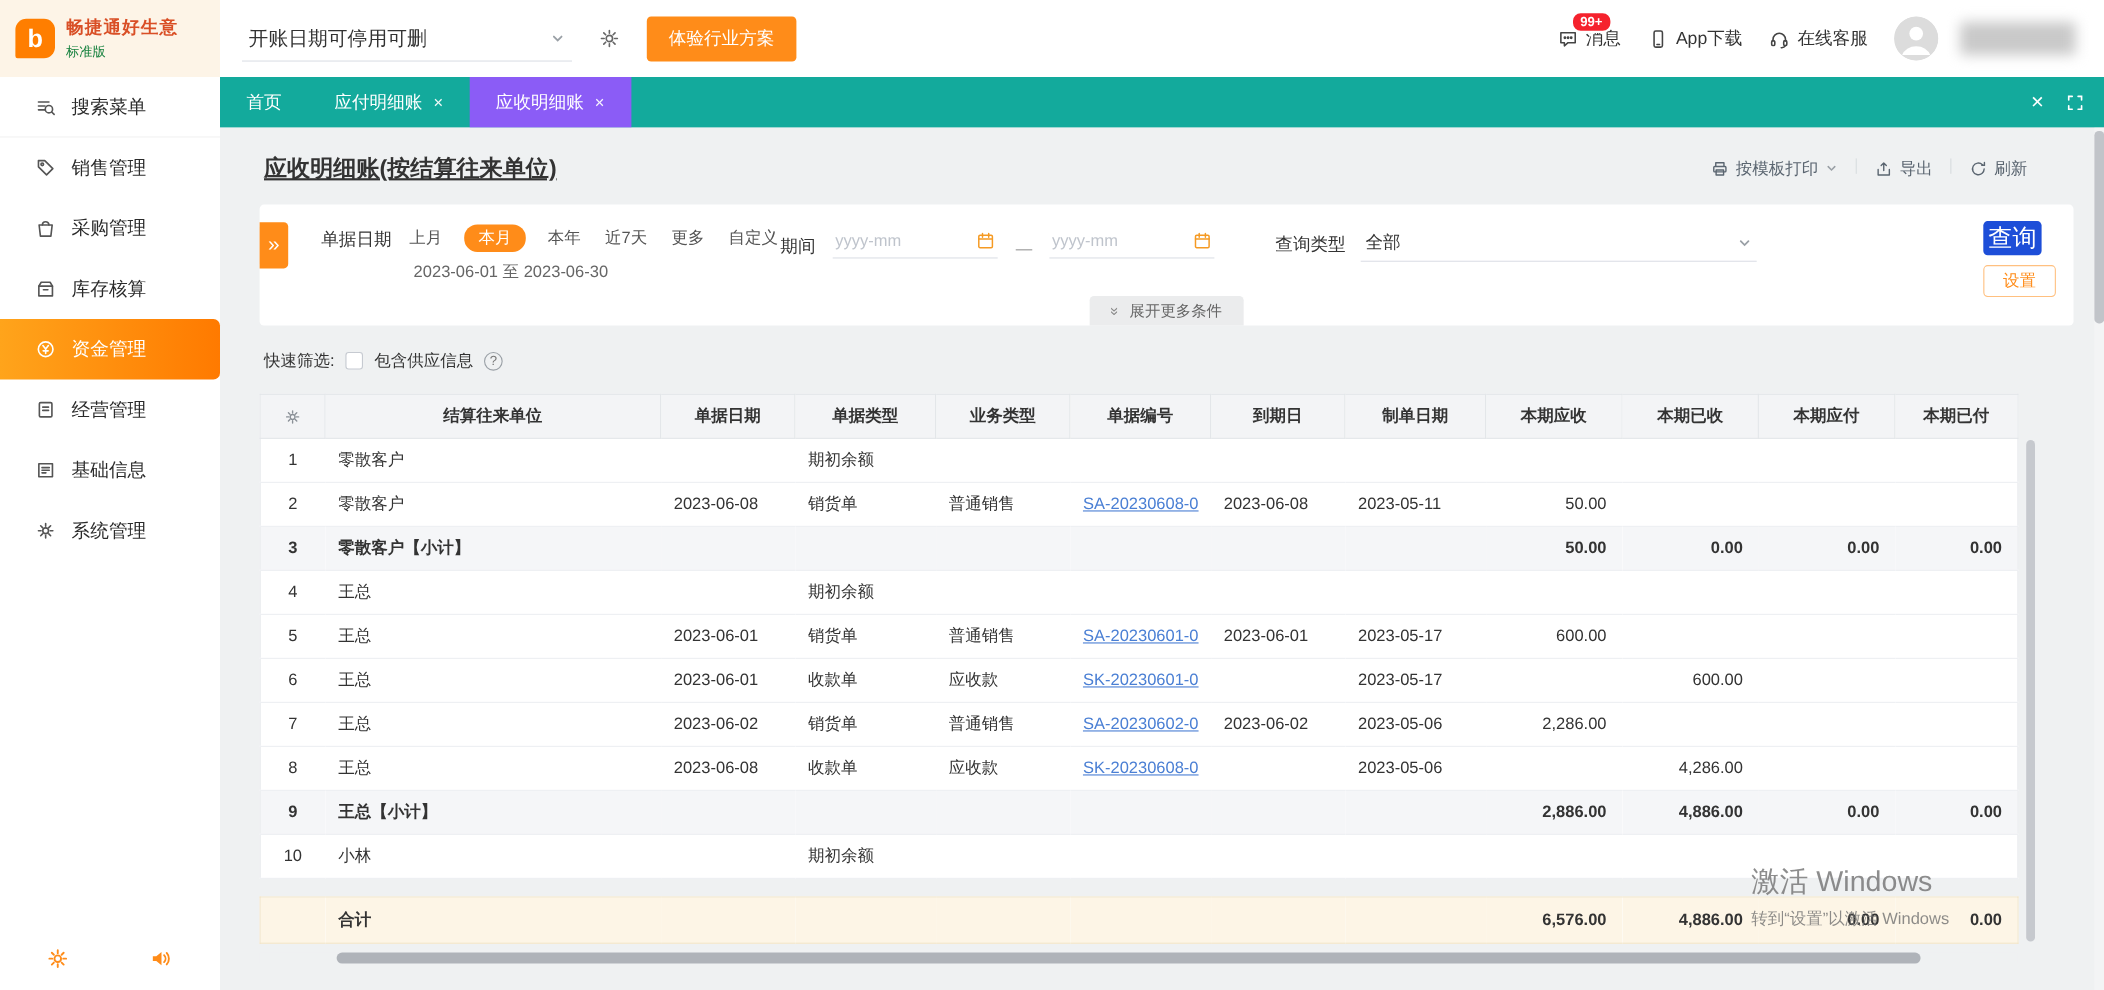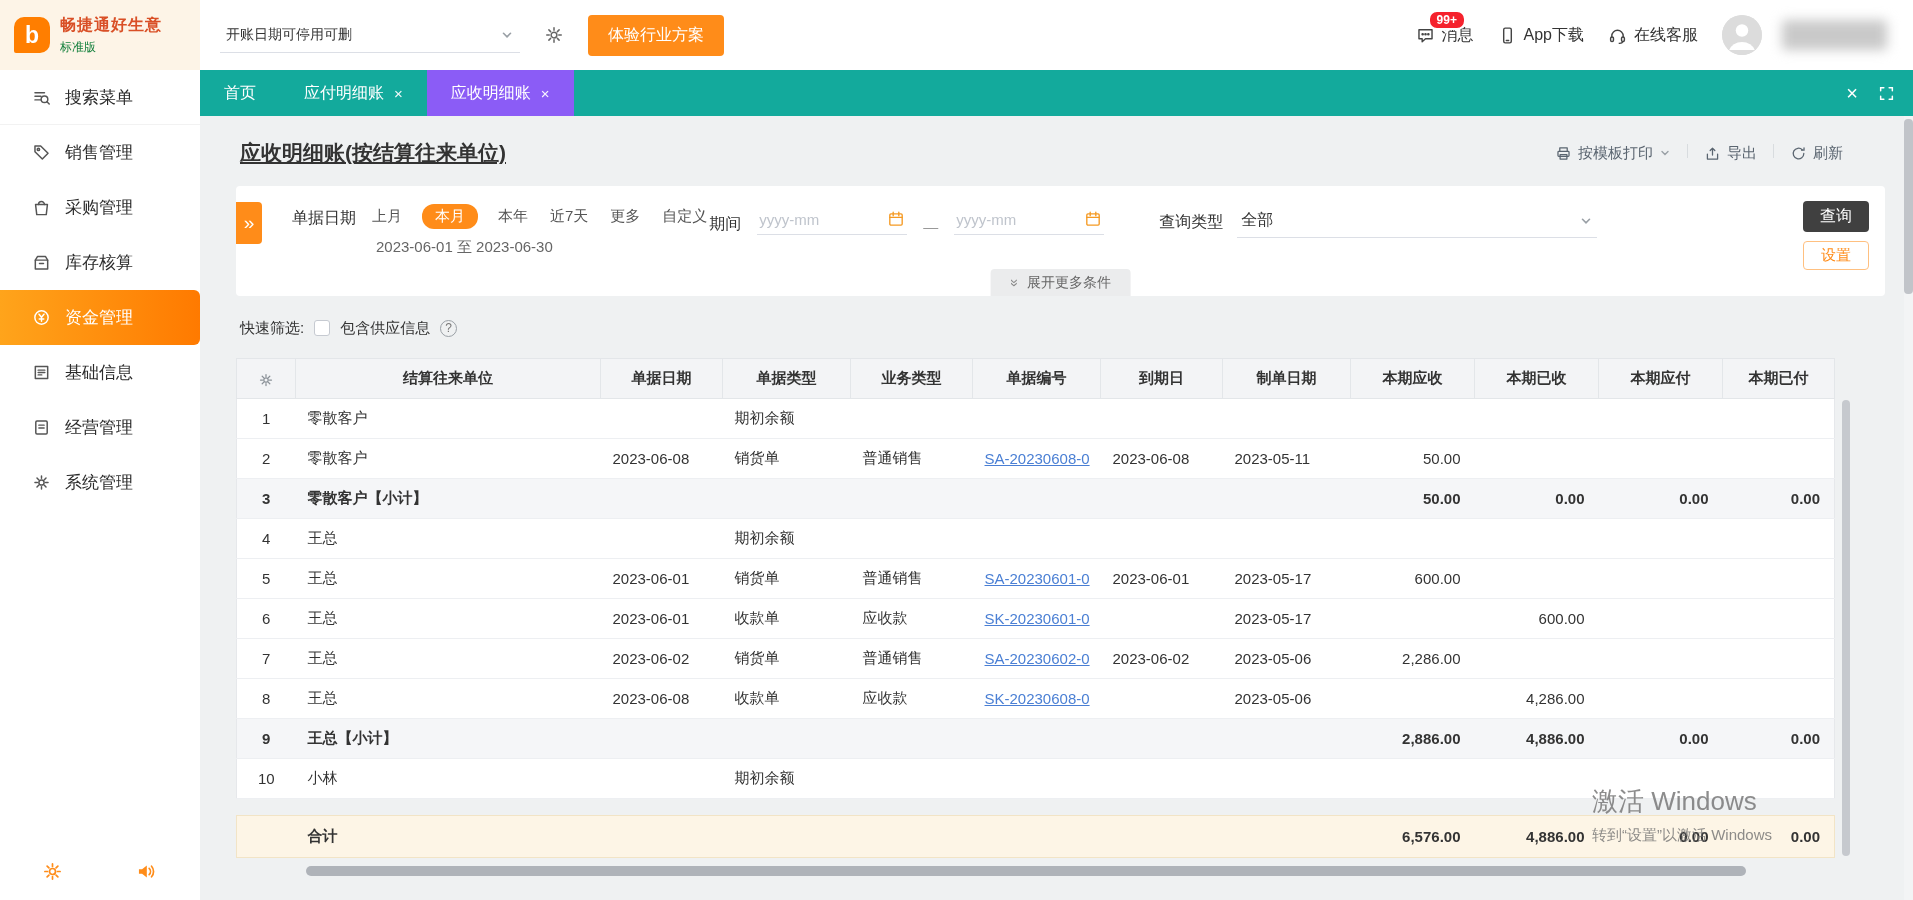--- a/index.html
+++ b/index.html
@@ -20,21 +20,21 @@
   .side-item.active { background: linear-gradient(90deg, #FFA41B, #FF7A00); color: #fff; border-radius: 0 6px 6px 0; }
   .side-item.active .si-icon { color: #fff; }
   .sidebar-footer { margin-top: auto; height: 58px; display: flex; align-items: center; justify-content: space-between; padding: 0 44px 0 42px; color: #FF8C19; }
   .sidebar-footer svg { width: 21px; height: 21px; cursor: pointer; }
 
   
   .main { flex: 1; display: flex; flex-direction: column; min-width: 0; }
 
   
   .topbar { height: 70px; background: #fff; display: flex; align-items: center; padding: 0 26px 0 20px; flex: 0 0 70px; }
-  .account-select { display: flex; align-items: center; justify-content: space-between; width: 300px; border-bottom: 1px solid #DCDFE6; padding: 8px 6px; font-size: 14px; color: #333; cursor: pointer; gap: 42px; }
+  .account-select { display: flex; align-items: center; justify-content: space-between; width: 300px; border-bottom: 1px solid #DCDFE6; padding: 8px 6px; font-size: 18px; color: #333; cursor: pointer; gap: 42px; }
   .caret { width: 14px; height: 14px; color: #9aa0a6; }
   .topbar-gear { margin-left: 24px; width: 20px; height: 20px; color: #666; cursor: pointer; }
   .trial-btn { margin-left: 24px; background: #FF8C19; color: #fff; font-size: 16px; border: none; padding: 10px 20px; border-radius: 4px; cursor: pointer; font-family: inherit; }
   .topbar-right { margin-left: auto; display: flex; align-items: center; gap: 24px; }
   .top-item { display: flex; align-items: center; gap: 7px; font-size: 16px; color: #333; cursor: pointer; position: relative; }
   .top-item svg { width: 19px; height: 19px; color: #444; }
   .badge { position: absolute; top: -15px; left: 12px; background: #F5222D; color: #fff; font-size: 12px; line-height: 14px; border-radius: 9px; padding: 1px 7px; border: 2px solid #fff; font-weight: bold; }
   .avatar { width: 40px; height: 40px; border-radius: 50%; background: #DCDCDC; overflow: hidden; cursor: pointer; flex: 0 0 40px; }
   .avatar svg { width: 40px; height: 40px; }
   .user-blur { width: 105px; height: 30px; background: #C9C9C9; filter: blur(6px); border-radius: 3px; margin-left: -4px; }
@@ -73,21 +73,21 @@
   .period-group { display: flex; align-items: flex-end; margin-top: 2px; }
   .period-group .f-label { margin-right: 16px; }
   .period-input { display: flex; align-items: center; justify-content: space-between; width: 150px; border-bottom: 1px solid #DCDFE6; padding: 4px 2px 6px 2px; cursor: text; }
   .period-input .ph { color: #BFC4CC; font-size: 15px; }
   .cal-icon { width: 18px; height: 18px; color: #F59A23; }
   .dash { margin: 0 16px; color: #999; font-size: 15px; }
   .qtype-group { display: flex; align-items: center; margin-left: 55px; margin-top: 2px; }
   .qtype-group .f-label { margin-right: 14px; }
   .qtype-select { display: flex; align-items: center; justify-content: space-between; width: 360px; border-bottom: 1px solid #DCDFE6; padding: 4px 4px 6px 4px; font-size: 16px; color: #333; cursor: pointer; }
   .filter-btns { position: absolute; right: 16px; top: 15px; display: flex; flex-direction: column; gap: 9px; }
-  .btn-search { width: 66px; height: 31px; background: #404040; color: #fff; border: none; border-radius: 4px; font-size: 16px; cursor: pointer; font-family: inherit; }
+  .btn-search { width: 53px; height: 31px; background: #1d4ed8; color: #fff; border: none; border-radius: 4px; font-size: 22px; cursor: pointer; font-family: inherit; }
   .btn-settings { width: 66px; height: 29px; background: #fff; color: #FF8C19; border: 1px solid #FFC080; border-radius: 4px; font-size: 15px; cursor: pointer; font-family: inherit; }
   .expand-more { position: absolute; bottom: 0; left: 50%; transform: translateX(-50%); background: #EBECED; color: #666; font-size: 14px; height: 27px; padding: 0 20px; display: flex; align-items: center; gap: 9px; border-radius: 4px 4px 0 0; cursor: pointer; white-space: nowrap; }
   .dbl-chev { display: inline-block; transform: rotate(90deg); font-size: 14px; color: #888; }
 
   
   .quick-filter { display: flex; align-items: center; gap: 10px; margin: 20px 0 0 40px; font-size: 15px; color: #333; height: 24px; }
   .checkbox { width: 16px; height: 16px; border: 1px solid #C6CAD1; border-radius: 3px; background: #fff; cursor: pointer; }
   .help-icon { width: 17px; height: 17px; border: 1px solid #9aa0a6; border-radius: 50%; color: #777; font-size: 12px; display: flex; align-items: center; justify-content: center; cursor: pointer; }
 
   
@@ -160,31 +160,31 @@
         </div>
         <div class="side-item active">
           <svg class="si-icon" viewBox="0 0 16 16" fill="none" stroke="currentColor" stroke-width="1.25" stroke-linecap="round" stroke-linejoin="round">
             <circle cx="8" cy="8" r="5.6"></circle>
             <path d="M5.9 5.2L8 7.8l2.1-2.6M8 7.8v3.4M6.1 9.2h3.8"></path>
           </svg>
           <span>资金管理</span>
         </div>
         <div class="side-item">
           <svg class="si-icon" viewBox="0 0 16 16" fill="none" stroke="currentColor" stroke-width="1.25" stroke-linecap="round" stroke-linejoin="round">
+            <rect x="3.2" y="2.5" width="9.6" height="11" rx="1"></rect>
+            <path d="M5.8 6h4.4M5.8 8.5h4.4"></path>
+          </svg>
+          <span>经营管理</span>
+        </div>
+        <div class="side-item">
+          <svg class="si-icon" viewBox="0 0 16 16" fill="none" stroke="currentColor" stroke-width="1.25" stroke-linecap="round" stroke-linejoin="round">
             <rect x="2.8" y="3" width="10.4" height="10"></rect>
             <path d="M5.2 6h5.6M5.2 8h5.6M5.2 10h3"></path>
           </svg>
           <span>基础信息</span>
-        </div>
-        <div class="side-item">
-          <svg class="si-icon" viewBox="0 0 16 16" fill="none" stroke="currentColor" stroke-width="1.25" stroke-linecap="round" stroke-linejoin="round">
-            <rect x="3.2" y="2.5" width="9.6" height="11" rx="1"></rect>
-            <path d="M5.8 6h4.4M5.8 8.5h4.4"></path>
-          </svg>
-          <span>经营管理</span>
         </div>
         <div class="side-item">
           <svg class="si-icon" viewBox="0 0 16 16" fill="none" stroke="currentColor" stroke-width="1.25" stroke-linecap="round" stroke-linejoin="round">
             <circle cx="8" cy="8" r="2.2"></circle>
             <path d="M8 2.5v2M8 11.5v2M2.5 8h2M11.5 8h2M4.2 4.2l1.4 1.4M10.4 10.4l1.4 1.4M11.8 4.2l-1.4 1.4M5.6 10.4l-1.4 1.4"></path>
           </svg>
           <span>系统管理</span>
         </div>
       </nav>
     <div class="sidebar-footer">

